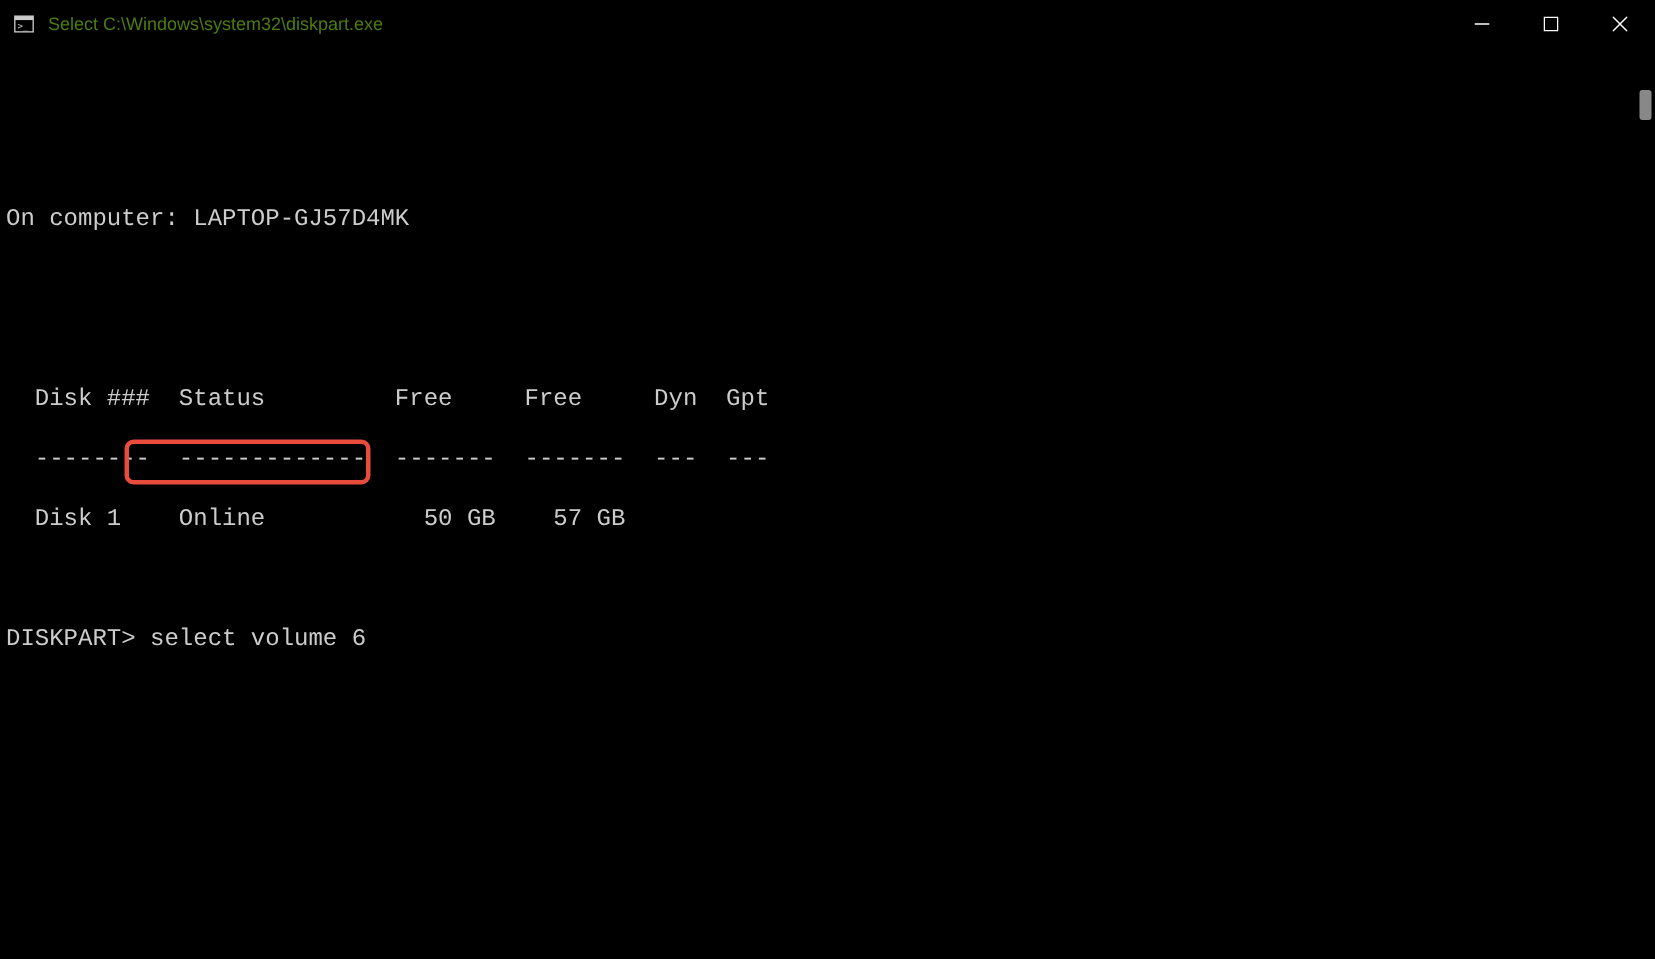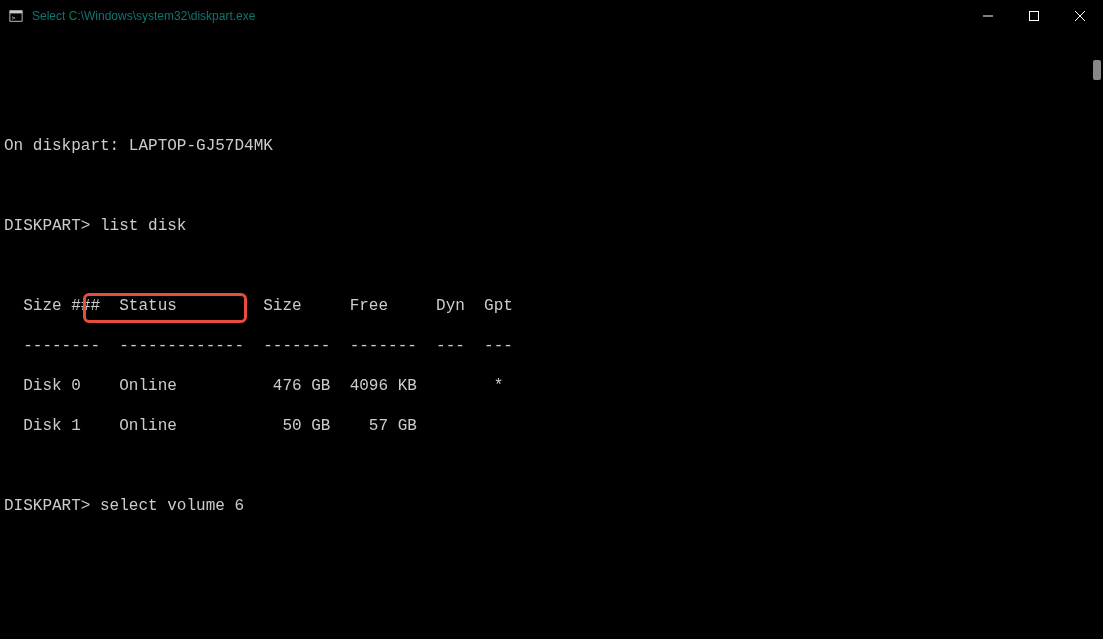--- a/index.html
+++ b/index.html
@@ -17,21 +17,21 @@
       overflow: hidden;
       position: relative;
     }
     .titlebar {
       height: 32px;
       background: #000;
       display: flex;
       align-items: center;
       justify-content: space-between;
       padding: 0 0 0 8px;
-      color: #0f766e;
+      color: #4d7c0f;
       font-family: 'Segoe UI', sans-serif;
       font-size: 12px;
     }
     .titlebar-left {
       display: flex;
       align-items: center;
       gap: 8px;
     }
     .app-icon {
       width: 16px;
@@ -112,27 +112,25 @@
           <line x1="0" y1="0" x2="10" y2="10" stroke="#fff" stroke-width="1"></line>
           <line x1="10" y1="0" x2="0" y2="10" stroke="#fff" stroke-width="1"></line>
         </svg>
     </div>
   </div>
 </div>
 
 <div class="terminal-content">
 <div class="terminal-line"></div>
 <div class="terminal-line"></div>
-<div class="terminal-line">On diskpart: LAPTOP-GJ57D4MK</div>
+<div class="terminal-line">On computer: LAPTOP-GJ57D4MK</div>
 <div class="terminal-line"></div>
-<div class="terminal-line"><span>DISKPART&gt; </span><span>list disk</span></div>
 <div class="terminal-line"></div>
-<div class="terminal-line">  Size ###  Status         Size     Free     Dyn  Gpt</div>
+<div class="terminal-line">  Disk ###  Status         Free     Free     Dyn  Gpt</div>
 <div class="terminal-line">  --------  -------------  -------  -------  ---  ---</div>
-<div class="terminal-line">  Disk 0    Online          476 GB  4096 KB        *</div>
 <div class="terminal-line">  Disk 1    Online           50 GB    57 GB</div>
 <div class="terminal-line"></div>
 <div class="terminal-line"><span>DISKPART&gt; </span><span>select volume 6</span></div>
 <div class="terminal-line"></div>
 
 
 
 
   <div class="highlight-box" style="left:83px; top:261px; width:164px; height:30px;"></div>
 </div>

